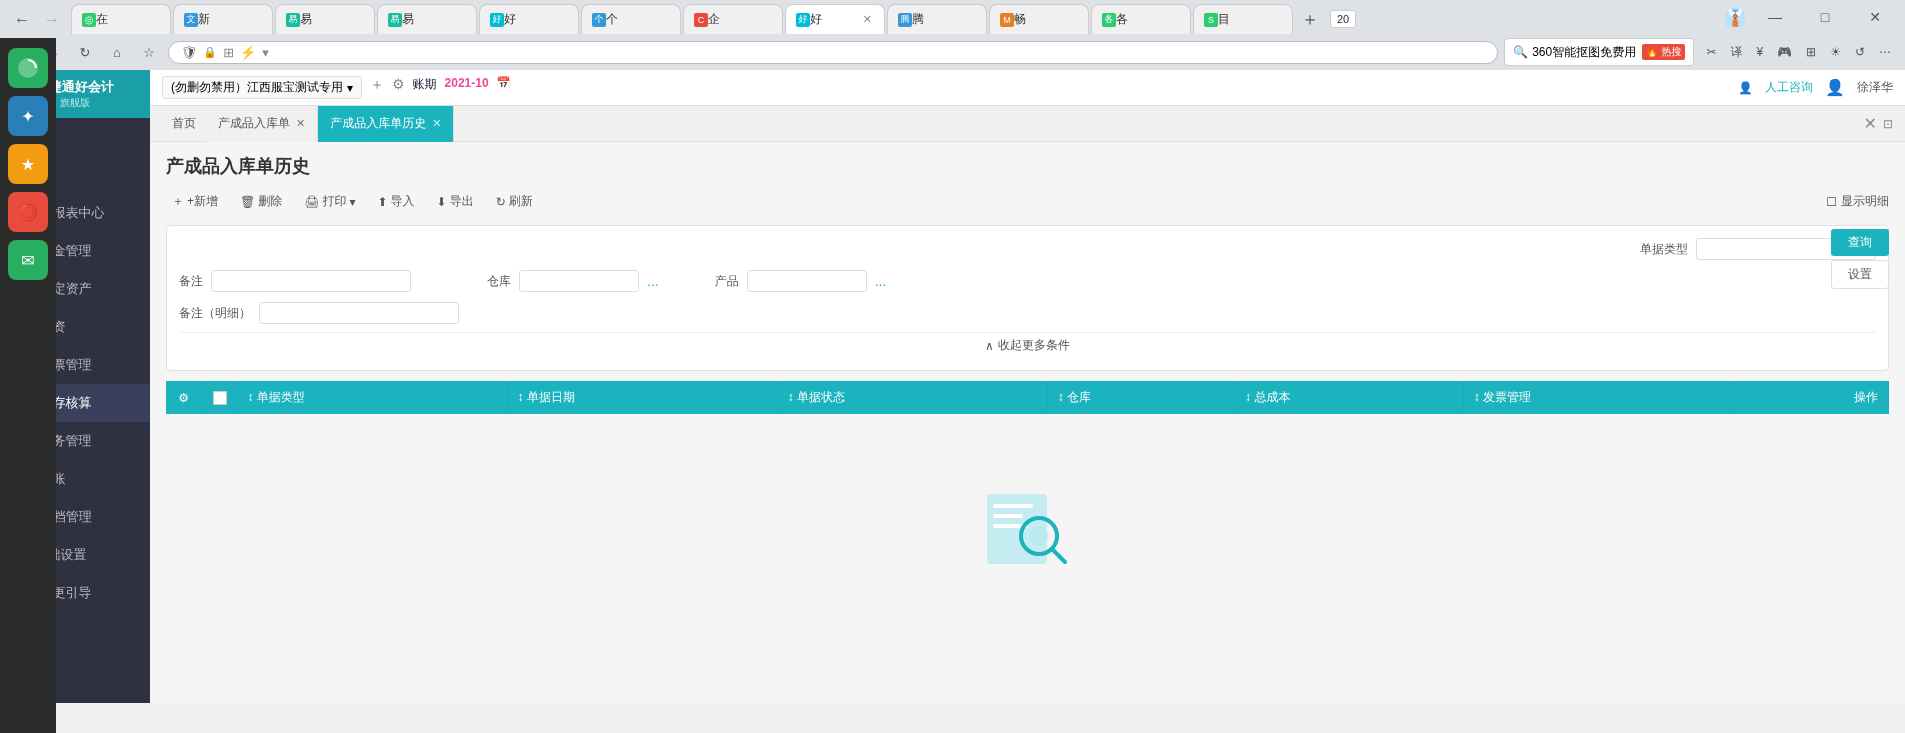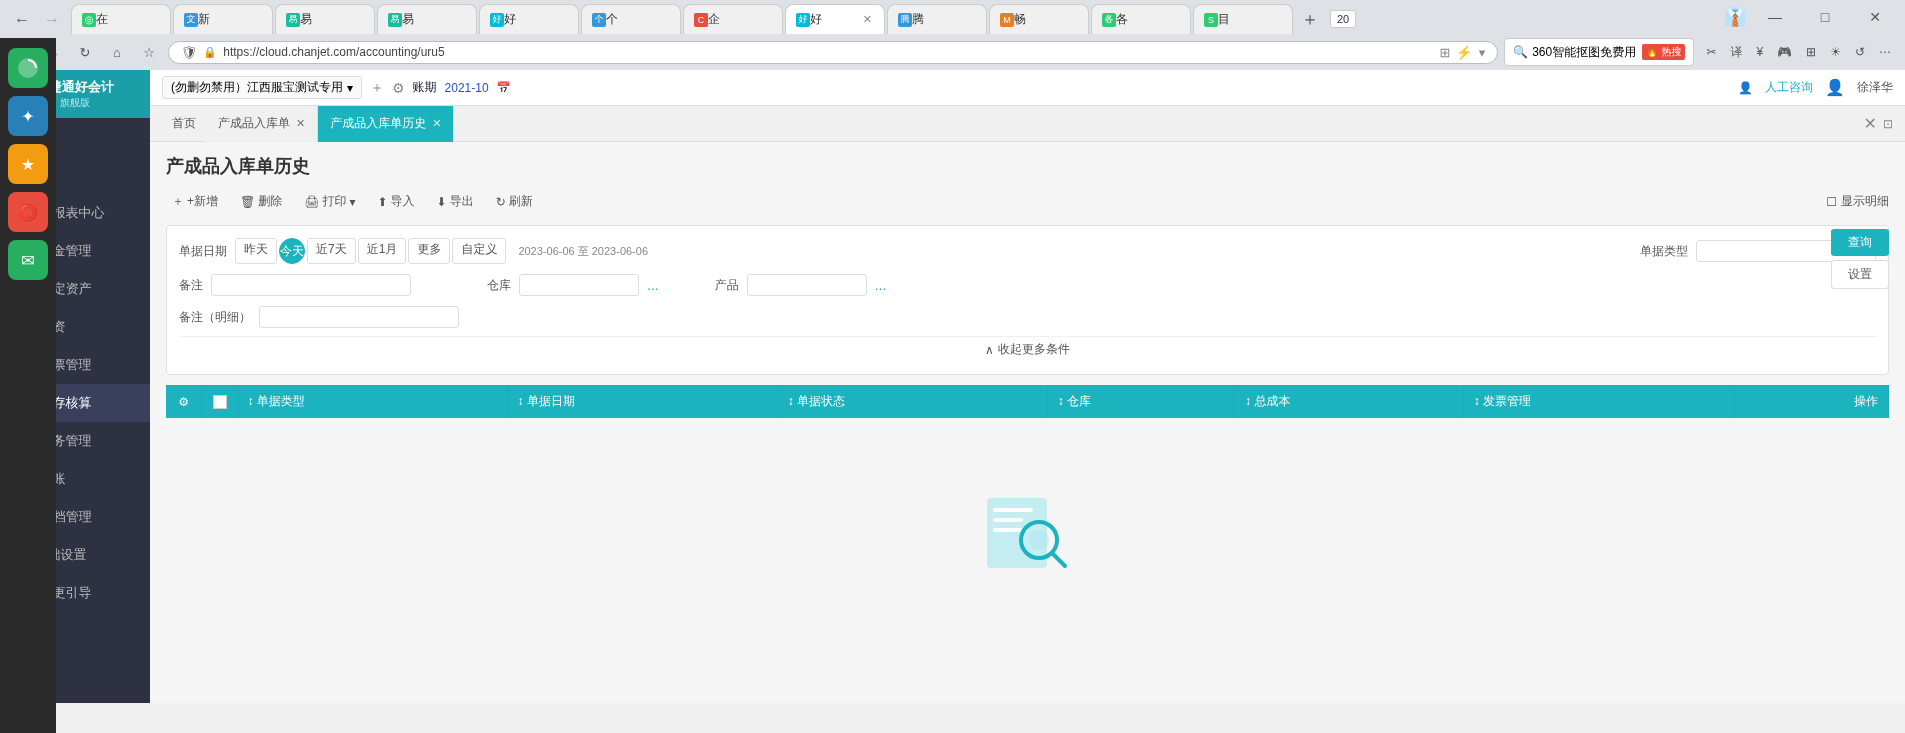--- a/index.html
+++ b/index.html
@@ -20,24 +20,24 @@
     .left-nav-header .app-sub { color: #b0e8eb; font-size: 10px; }
     .nav-item { display: flex; align-items: center; padding: 10px 14px; cursor: pointer; color: #bbb; font-size: 13px; gap: 8px; }
     .nav-item.active { background: #3a3f5c; color: #fff; }
     .nav-item .nav-icon { font-size: 14px; }
 
     
     .main-content { flex: 1; background: #f5f5f5; display: flex; flex-direction: column; overflow: hidden; }
 
     
     .content-topbar { background: #fff; border-bottom: 1px solid #ddd; padding: 6px 12px; display: flex; align-items: center; justify-content: space-between; }
-    .content-topbar-left { display: flex; align-items: center; gap: 8px; font-size: 12px; }
+    .content-topbar-left { display: flex; gap: 8px; font-size: 12px; }
     .company-selector { display: flex; align-items: center; gap: 4px; border: 1px solid #ddd; border-radius: 3px; padding: 2px 8px; cursor: pointer; background: #f9f9f9; }
     .period-label { color: #0f172a; }
-    .period-value { color: #1d4ed8; font-weight: normal; }
+    .period-value { color: #ec4899; font-weight: bold; }
     .content-topbar-right { display: flex; align-items: center; gap: 12px; font-size: 12px; color: #555; }
 
     
     .breadcrumb-bar { background: #f0f0f0; border-bottom: 1px solid #ddd; display: flex; align-items: center; padding: 0 12px; height: 36px; }
     .breadcrumb-home { color: #555; font-size: 12px; padding: 0 10px; cursor: pointer; }
     .page-tab { display: flex; align-items: center; height: 36px; padding: 0 12px; font-size: 12px; cursor: pointer; background: #f0f0f0; color: #555; border-right: 1px solid #ddd; }
     .page-tab.active { background: #1ab3be; color: #fff; }
     .page-tab .tab-x { margin-left: 6px; font-size: 11px; opacity: 0.8; }
 
     
@@ -200,21 +200,20 @@
   <div class="addr-row">
     <div class="addr-icon-btn" style="font-size:16px;">←</div>
     <div class="addr-icon-btn" style="font-size:16px;color:#aaa;">→</div>
     <div class="addr-icon-btn">↻</div>
     <div class="addr-icon-btn">⌂</div>
     <div class="addr-icon-btn">☆</div>
 
     <div class="addr-url">
       <span style="color:#555;font-size:13px;">🛡</span>
       <span class="addr-lock">🔒</span>
-      <span style="flex:1;overflow:hidden;text-overflow:ellipsis;white-space:nowrap;">https://cloud.chanjet.com/accounting/uru5</span>
       <span style="font-size:13px;color:#888;">⊞</span>
       <span style="font-size:13px;color:#888;">⚡</span>
       <span style="font-size:13px;color:#888;">▾</span>
     </div>
 
     <div class="search360">
       <span>🔍</span>
       <span>360智能抠图免费用</span>
       <span class="hot-badge">🔥 热搜</span>
     </div>
@@ -377,32 +376,20 @@
         <div class="show-cols-btn">
           <span>☐</span>
           <span>显示明细</span>
         </div>
       </div>
 
       <div class="search-container">
         <div class="search-area">
 
           <div class="search-row">
-            <div class="search-field">
-              <span class="search-label">单据日期</span>
-              <div class="date-filter-btns">
-                <div class="date-btn">昨天</div>
-                <div class="date-btn active" style="background:#1ab3be;color:#fff;border-color:#1ab3be;border-radius:50%;width:26px;height:26px;display:flex;align-items:center;justify-content:center;padding:0;">今天</div>
-                <div class="date-btn">近7天</div>
-                <div class="date-btn">近1月</div>
-                <div class="date-btn">更多</div>
-                <div class="date-btn">自定义</div>
-              </div>
-              <span class="date-range">2023-06-06 至 2023-06-06</span>
-            </div>
 
             <div class="search-field" style="margin-left:auto;">
               <span class="search-label">单据类型</span>
               <div class="search-select" style="min-width:180px;">
                 <span></span>
                 <span>▾</span>
               </div>
             </div>
 
           </div>

